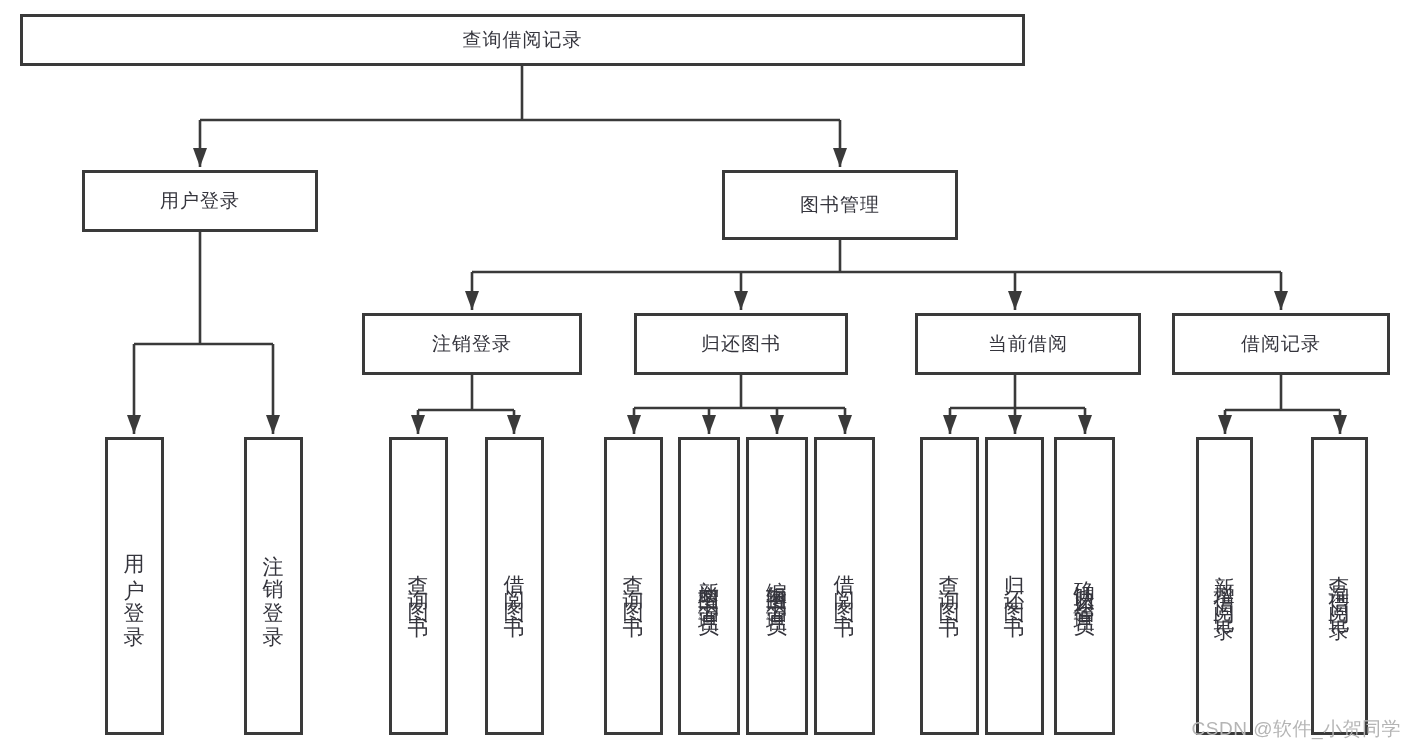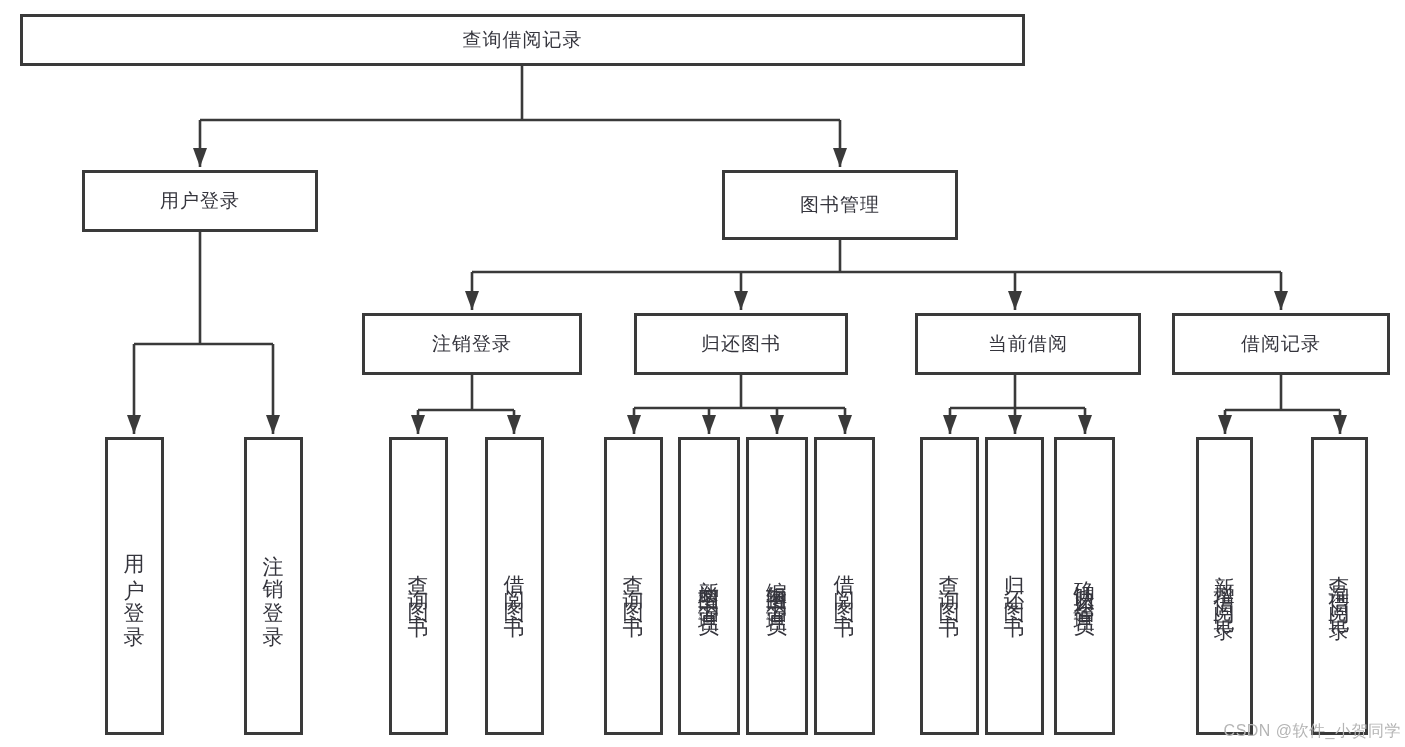--- a/index.html
+++ b/index.html
@@ -48,21 +48,21 @@
   #borrow-records{left:1172px;top:313px; width:218px;  height:62px;}
   .leaf{top:437px;height:298px;width:59px;}
   #lf-a1{left:105px;} #lf-a2{left:244px;}
   #lf-b1{left:389px;} #lf-b2{left:485px;}
   #lf-c1{left:604px;} #lf-c2{left:678px;width:62px;} #lf-c3{left:746px;width:62px;} #lf-c4{left:814px;width:61px;}
   #lf-d1{left:920px;} #lf-d2{left:985px;} #lf-d3{left:1054px;width:61px;}
   #lf-e1{left:1196px;width:57px;} #lf-e2{left:1311px;width:57px;}
   .watermark{
     position:absolute;
     right:4px;bottom:5px;
-    font-size:16px;
+    font-size:19px;
     color:#b5b5b5;
     letter-spacing:0.5px;
     z-index:2;
   }
 </style>
 </head>
 <body>
 
 <div class="canvas">
 

